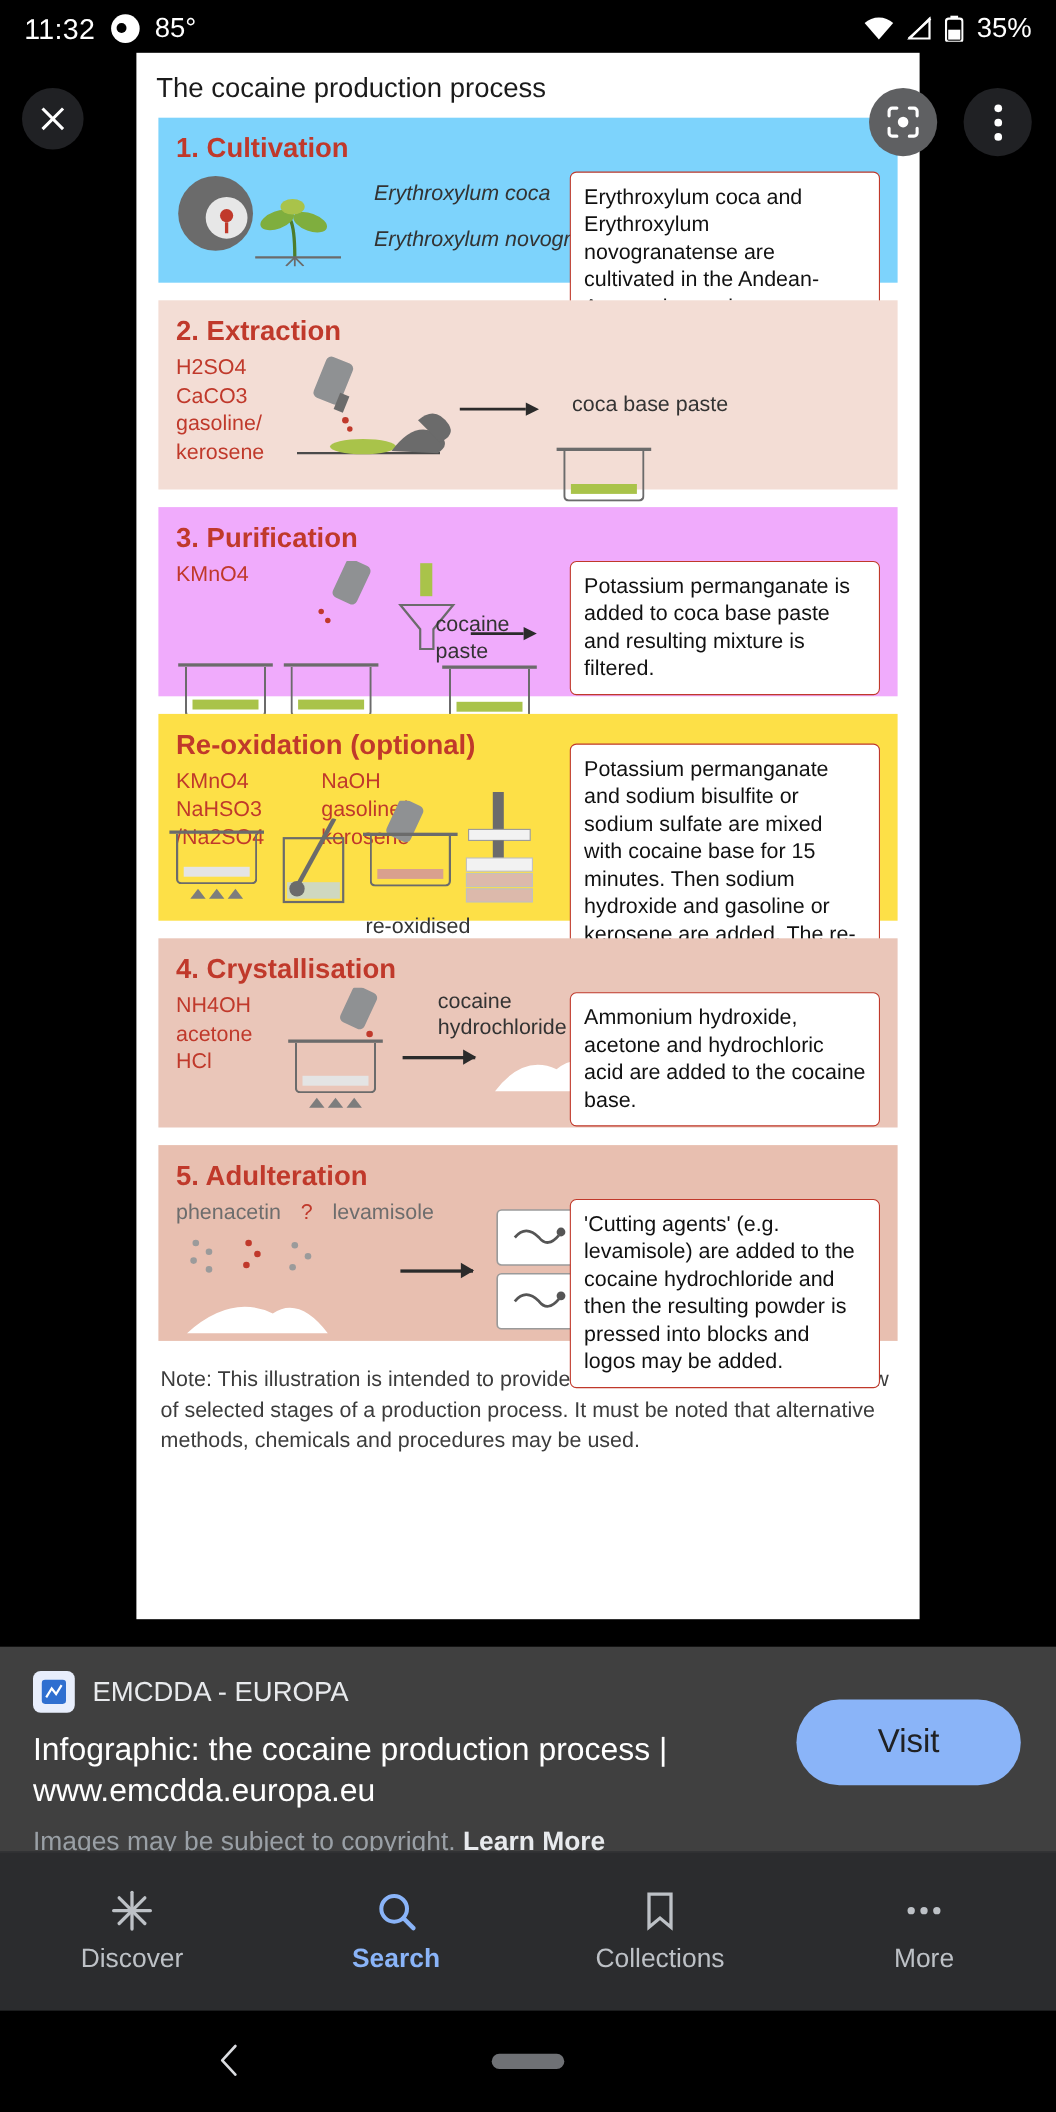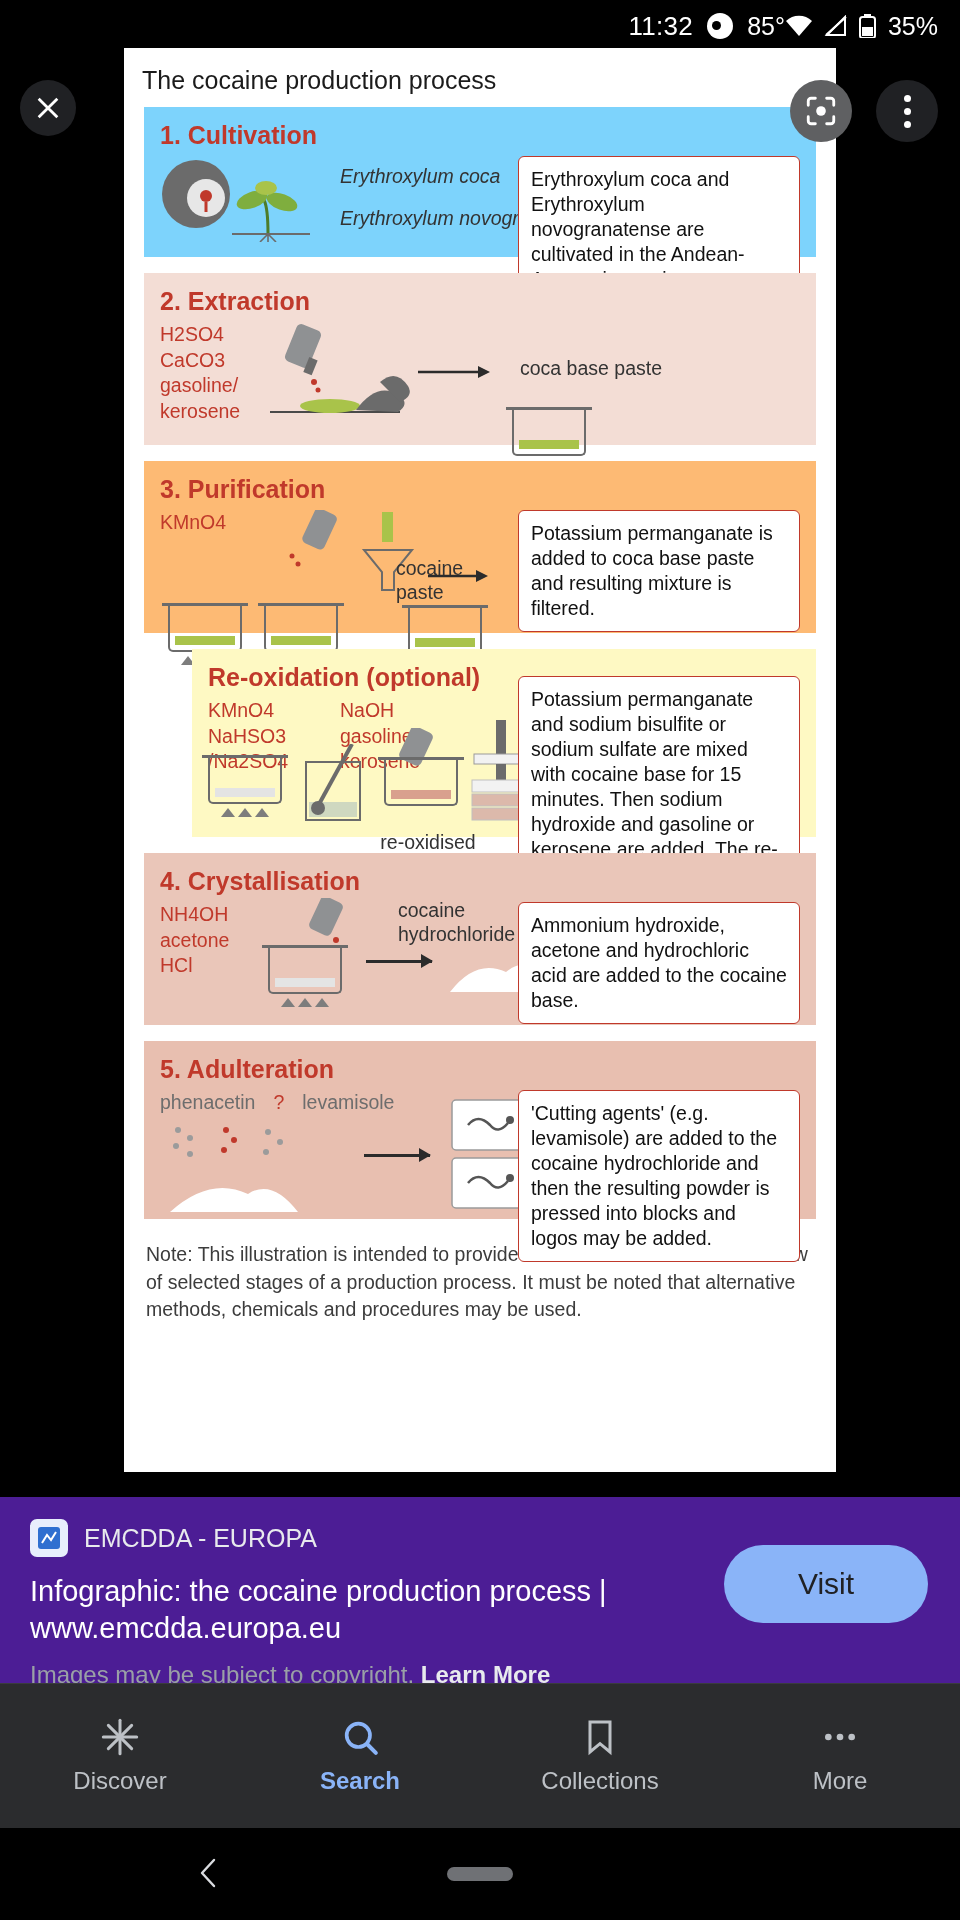--- a/index.html
+++ b/index.html
@@ -7,21 +7,21 @@
     width: 960px; height: 1920px;
     background: #000;
     font-family: "Liberation Sans", sans-serif;
     overflow: hidden;
   }
   .phone { position: relative; width: 960px; height: 1920px; background: #000; }
 
   
   .statusbar {
     position: absolute; top: 0; left: 0; width: 960px; height: 52px;
-    display: flex; align-items: center; justify-content: flex-end;
+    display: flex; align-items: center; justify-content: space-between;
     padding: 0 22px; color: #fff; font-size: 25px;
   }
   .sb-left { display: flex; align-items: center; gap: 14px; }
   .sb-right { display: flex; align-items: center; gap: 10px; }
   .sb-clock { font-size: 26px; font-weight: 500; letter-spacing: .3px;}
   .dot-icon {
     width: 26px; height: 26px; border-radius: 50%; background: #fff;
     position: relative; display: inline-block;
   }
   .dot-icon::after{
@@ -88,21 +88,21 @@
   .pot .liquid { position:absolute; left:5px; right:5px; bottom:5px; height:9px; background:#a9c34a; }
   .pot .liquid.white { background:#e4e4e4; }
   .flame { display:flex; gap:3px; justify-content:center; margin-top:4px; }
   .flame i { width:0;height:0;border-left:7px solid transparent;border-right:7px solid transparent;border-bottom:9px solid #7d7d7d; }
   .arrow { position: relative; width: 66px; height: 2.5px; background: #2b2b2b; }
   .arrow::after{content:"";position:absolute;right:-1px;top:-6px;border-left:12px solid #2b2b2b;border-top:7px solid transparent;border-bottom:7px solid transparent;}
 
   
   .result {
     position: absolute; top: 1497px; left: 0; width: 960px; height: 186px;
-    background: #4c1d95; color: #fff; padding: 22px 30px 0 30px;
+    background: #404040; color: #fff; padding: 22px 30px 0 30px;
   }
   .res-top { display: flex; align-items: center; gap: 16px; }
   .favicon {
     width: 38px; height: 38px; border-radius: 7px; background: #e8eefc;
     display: flex; align-items: center; justify-content: center;
   }
   .res-site { font-size: 25px; color: #e8eaed; }
   .res-title { font-size: 29px; line-height: 1.28; margin-top: 16px; color: #fff; max-width: 600px; }
   .res-copy { font-size: 24px; color: #9aa0a6; margin-top: 14px; }
   .res-copy a { color: #e8eaed; font-weight: 700; text-decoration: none; }
@@ -244,21 +244,21 @@
             </div>
             <div style="position:absolute;left:360px;top:34px;" class="lbl">coca base paste</div>
             <div style="position:absolute;left:352px;top:88px;">
               <div class="pot">
                   <div class="liquid"></div>
                 </div>
             </div>
           </div>
         </div>
 
-        <div class="step" style="background:#fdba74;height:172px;">
+        <div class="step" style="background:#f0abfc;height:172px;">
           <div class="step-title">3. Purification</div>
           <div class="step-body">
             <div class="chem" style="width:92px;">KMnO4</div>
             <div class="step-art">
               <svg width="250" height="120" viewBox="0 0 250 120">
                 <rect x="56" y="0" width="24" height="38" rx="5" fill="#8f9193" transform="rotate(25 68 18)"></rect>
                 <circle cx="40" cy="46" r="2.5" fill="#c0392b"></circle>
                 <circle cx="46" cy="54" r="2.5" fill="#c0392b"></circle>
                 <rect x="130" y="2" width="11" height="30" fill="#a9c34a"></rect>
                 <path d="M112 40 l48 0 l-18 22 l0 18 l-12 0 l0 -18 z" fill="none" stroke="#6b6b6b" stroke-width="2"></path>
@@ -289,21 +289,21 @@
             <div style="position:absolute;left:236px;top:46px;width:96px;" class="lbl">cocaine paste</div>
             <div style="position:absolute;left:248px;top:98px;">
               <div class="pot">
                   <div class="liquid"></div>
                 </div>
             </div>
             <div class="callout">Potassium permanganate is added to coca base paste and resulting mixture is filtered.</div>
           </div>
         </div>
 
-        <div class="step" style="background:#fef9c3;height:188px;margin-left:48px;">
+        <div class="step" style="background:#fde047;height:188px;">
           <div class="step-title">Re-oxidation (optional)</div>
           <div class="step-body">
             <div class="chem" style="width:94px;">
               <div>KMnO4</div>
               <div>NaHSO3</div>
               <div>/Na2SO4</div>
             </div>
             <div class="chem" style="width:98px;margin-left:38px;">
               <div>NaOH</div>
               <div>gasoline/</div>

